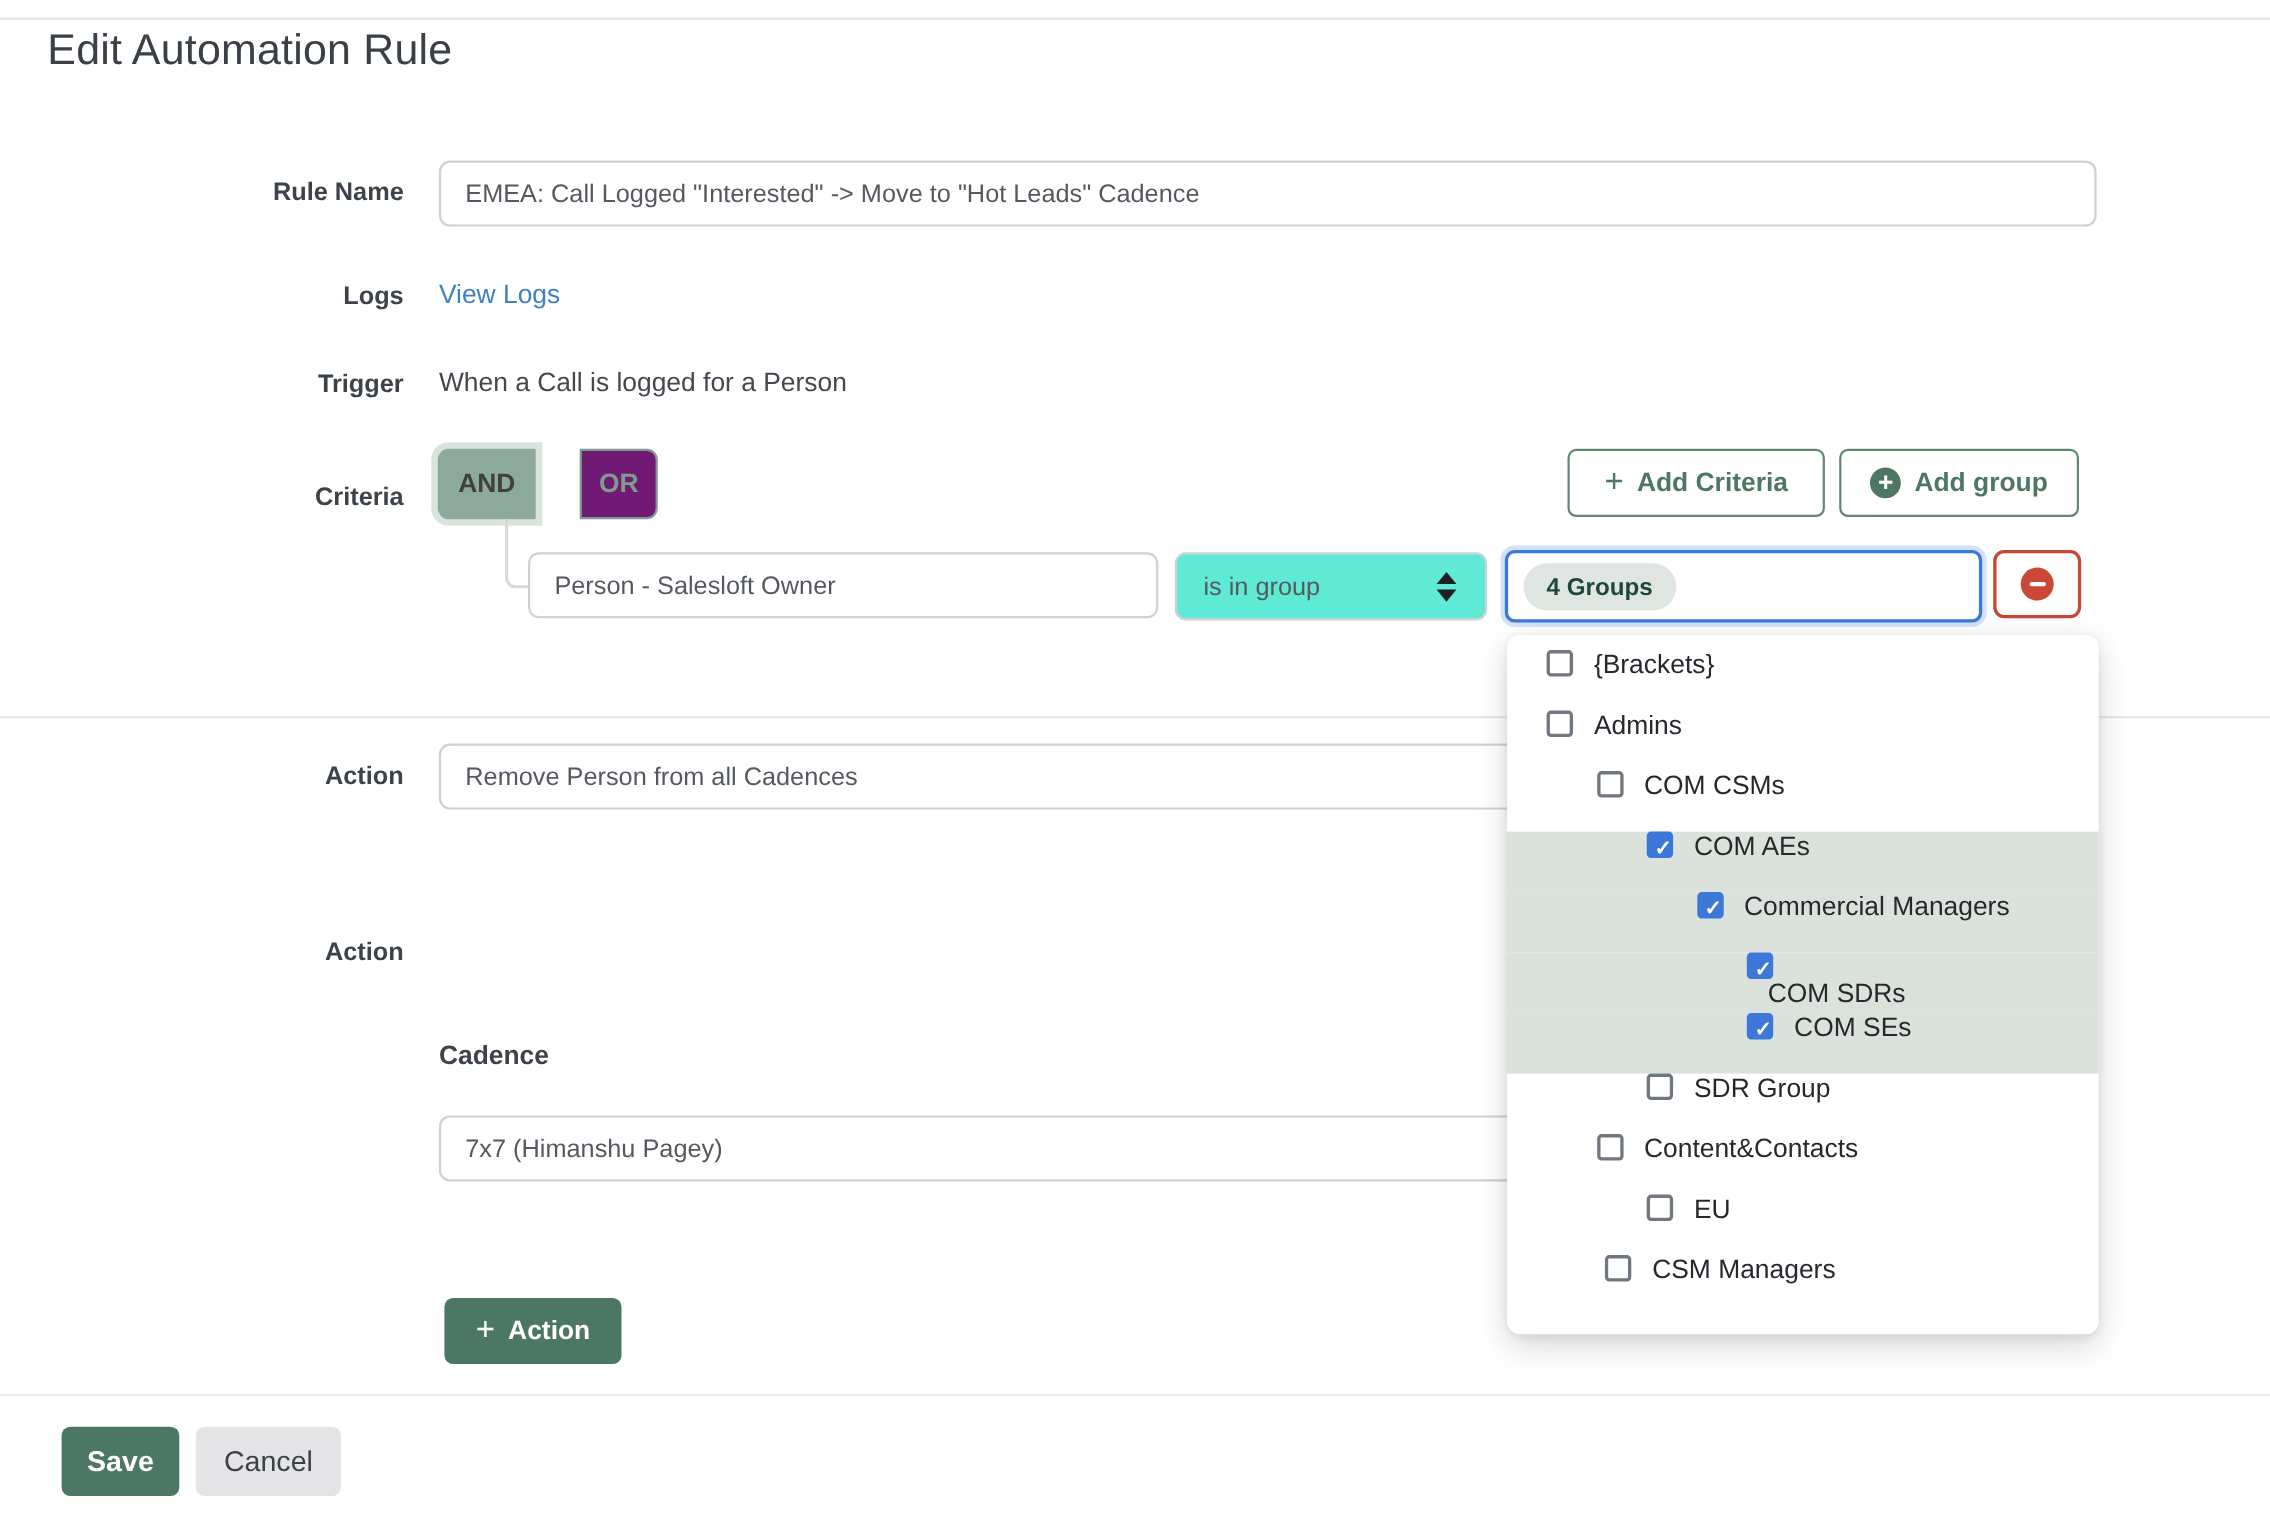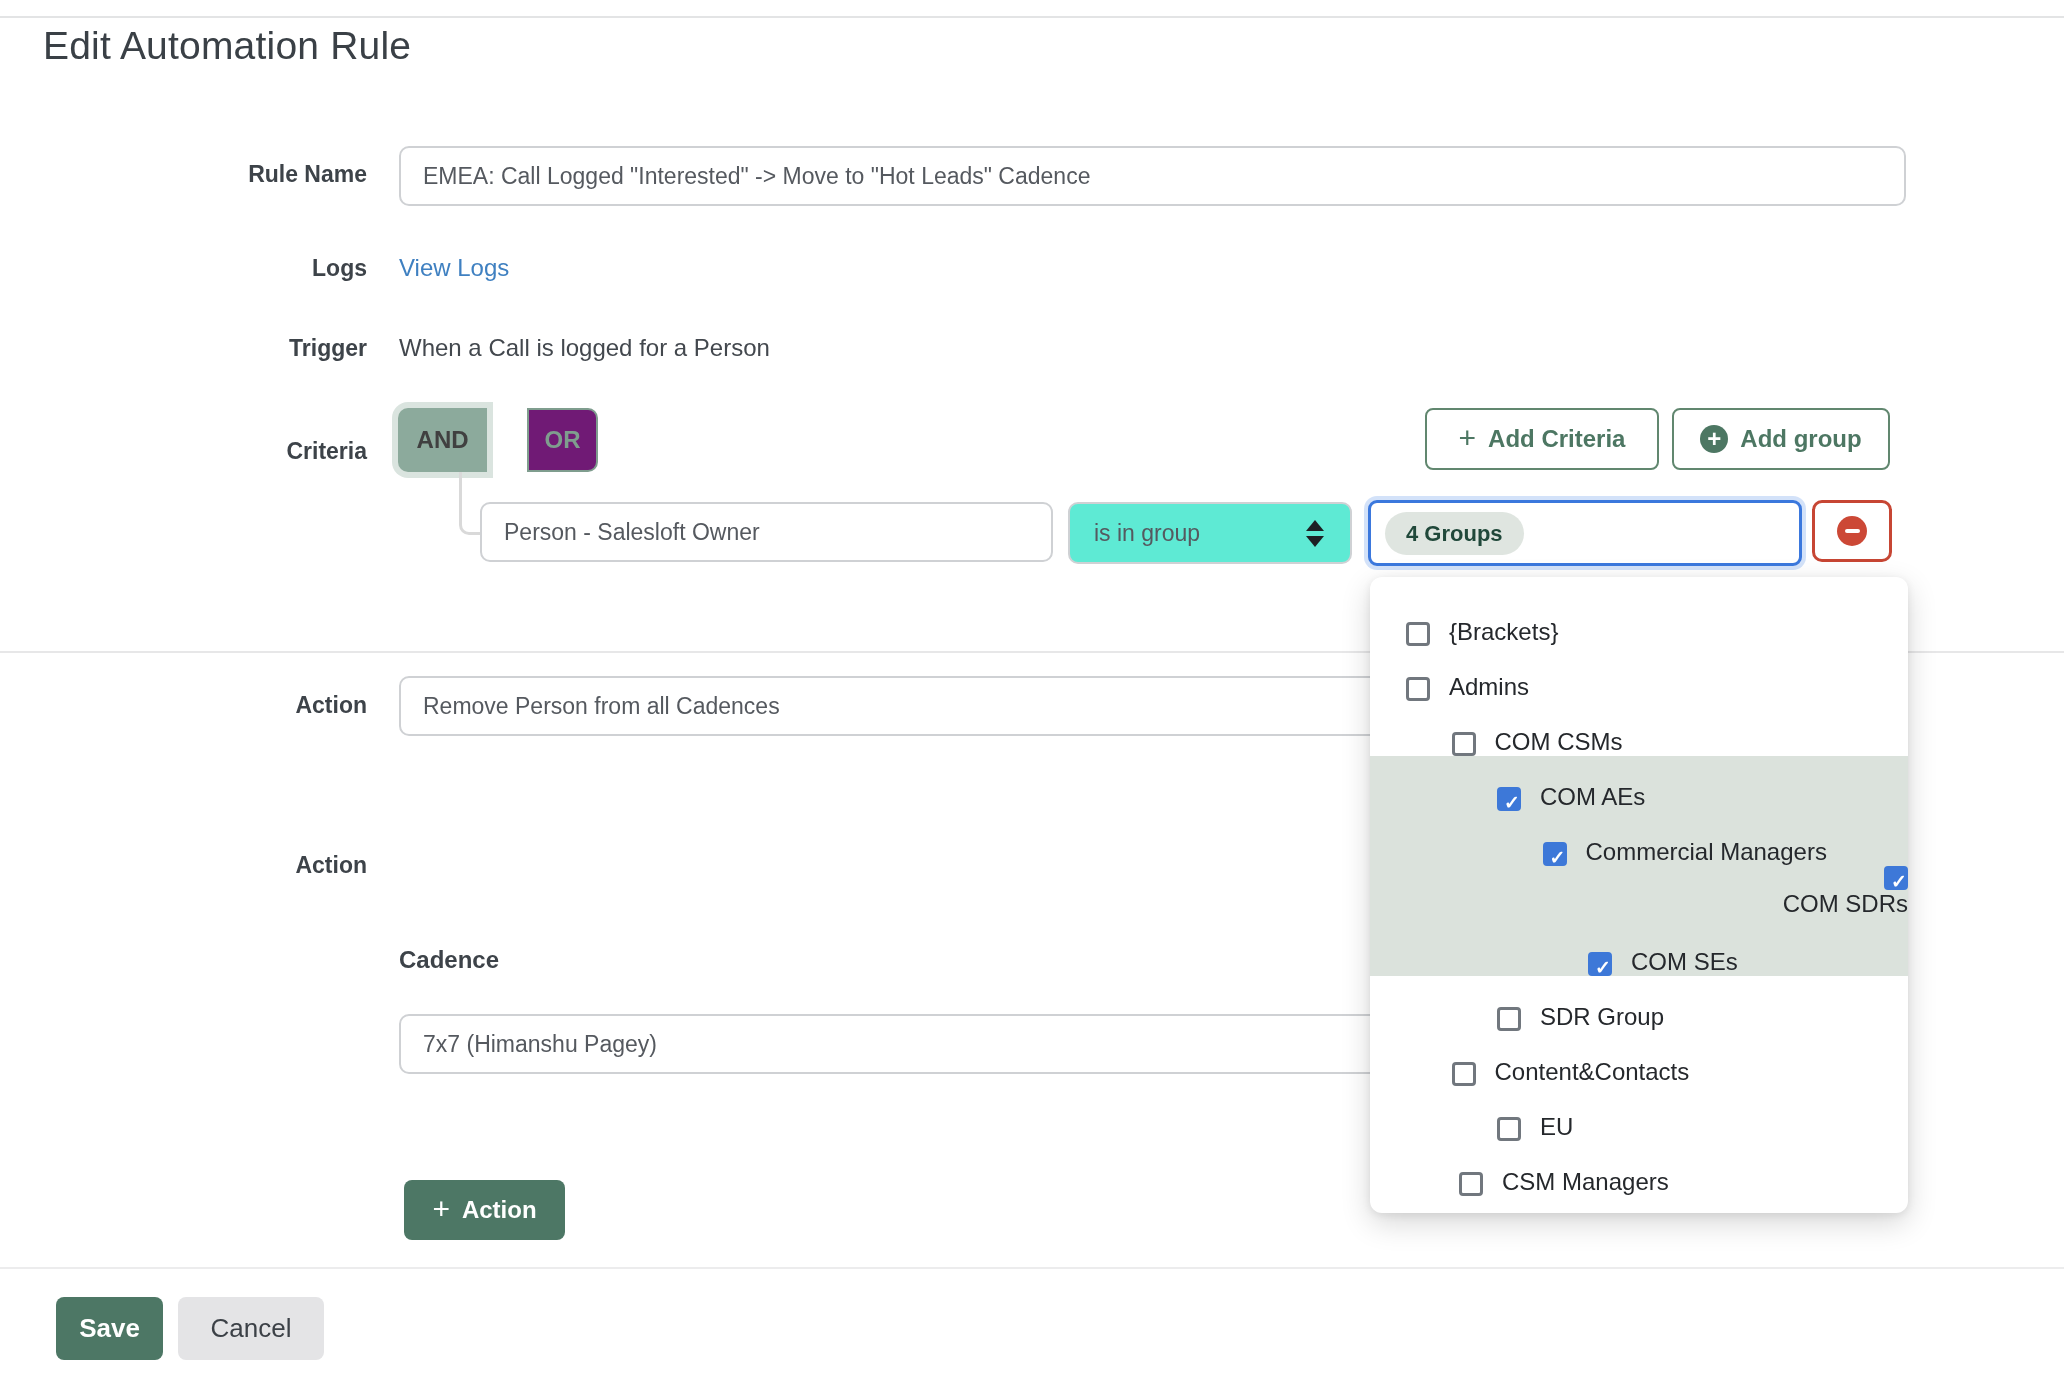--- a/index.html
+++ b/index.html
@@ -71,21 +71,21 @@
     border:3px solid #c74634;border-radius:10px;display:flex;align-items:center;justify-content:center;cursor:pointer;
   }
   .minus-circle{width:30px;height:30px;border-radius:50%;background:#cc4836;display:flex;align-items:center;justify-content:center;}
   .minus-bar{width:15px;height:4px;border-radius:2px;background:#fff;}
 
   
   .dropdown{
     position:absolute;left:1370px;top:577px;width:538px;height:636px;background:#fff;border-radius:12px;
     box-shadow:0 10px 30px rgba(0,0,0,.16), 0 2px 8px rgba(0,0,0,.08);z-index:5;padding-top:14px;box-sizing:border-box;overflow:hidden;
   }
-  .grow{height:55px;display:flex;align-items:flex-end;cursor:pointer;}
+  .grow{height:55px;display:flex;align-items:flex-start;cursor:pointer;}
   .grow.hl{background:#dbe2dc;}
   .cb{
     width:24px;height:24px;box-sizing:border-box;border:3px solid #71777e;border-radius:4px;background:#fff;flex:0 0 auto;
   }
   .cb.checked{background:#3d78d8;border-color:#3d78d8;position:relative;}
   .cb.checked::after{
     content:"✓";position:absolute;left:0;top:0;width:24px;height:24px;color:#fff;font-size:19px;font-weight:700;
     display:flex;align-items:center;justify-content:center;
   }
   .glabel{font-size:24px;color:#25282c;margin-left:19px;}
@@ -166,21 +166,21 @@
   <input class="tinput" style="left: 399px; top: 1014px; width: 1507px;" value="7x7 (Himanshu Pagey)">
 
   <div class="btn-solid" style="left:404px;top:1180px;width:161px;height:60px;font-size:24px;font-weight:600;">
     <span class="plus-glyph">+</span>
     <span>Action</span>
   </div>
 
   <div class="hairline" style="top:1267px;height:2px;background:#ececed;"></div>
 
   <div class="btn-solid" style="left:56px;top:1297px;width:107px;height:63px;font-size:26px;font-weight:600;">Save</div>
-  <div class="btn-cancel" style="left:178px;top:1297px;width:146px;height:63px;font-size:26px;font-weight:400;">Cancel</div>
+  <div class="btn-cancel" style="left:178px;top:1297px;width:132px;height:63px;font-size:26px;font-weight:400;">Cancel</div>
 
   <div class="dropdown">
     <div>
         <div class="grow" style="padding-left: 36px;">
           <span class="cb"></span>
           <span class="glabel">{Brackets}</span>
         </div>
         <div class="grow" style="padding-left: 36px;">
           <span class="cb"></span>
           <span class="glabel">Admins</span>

